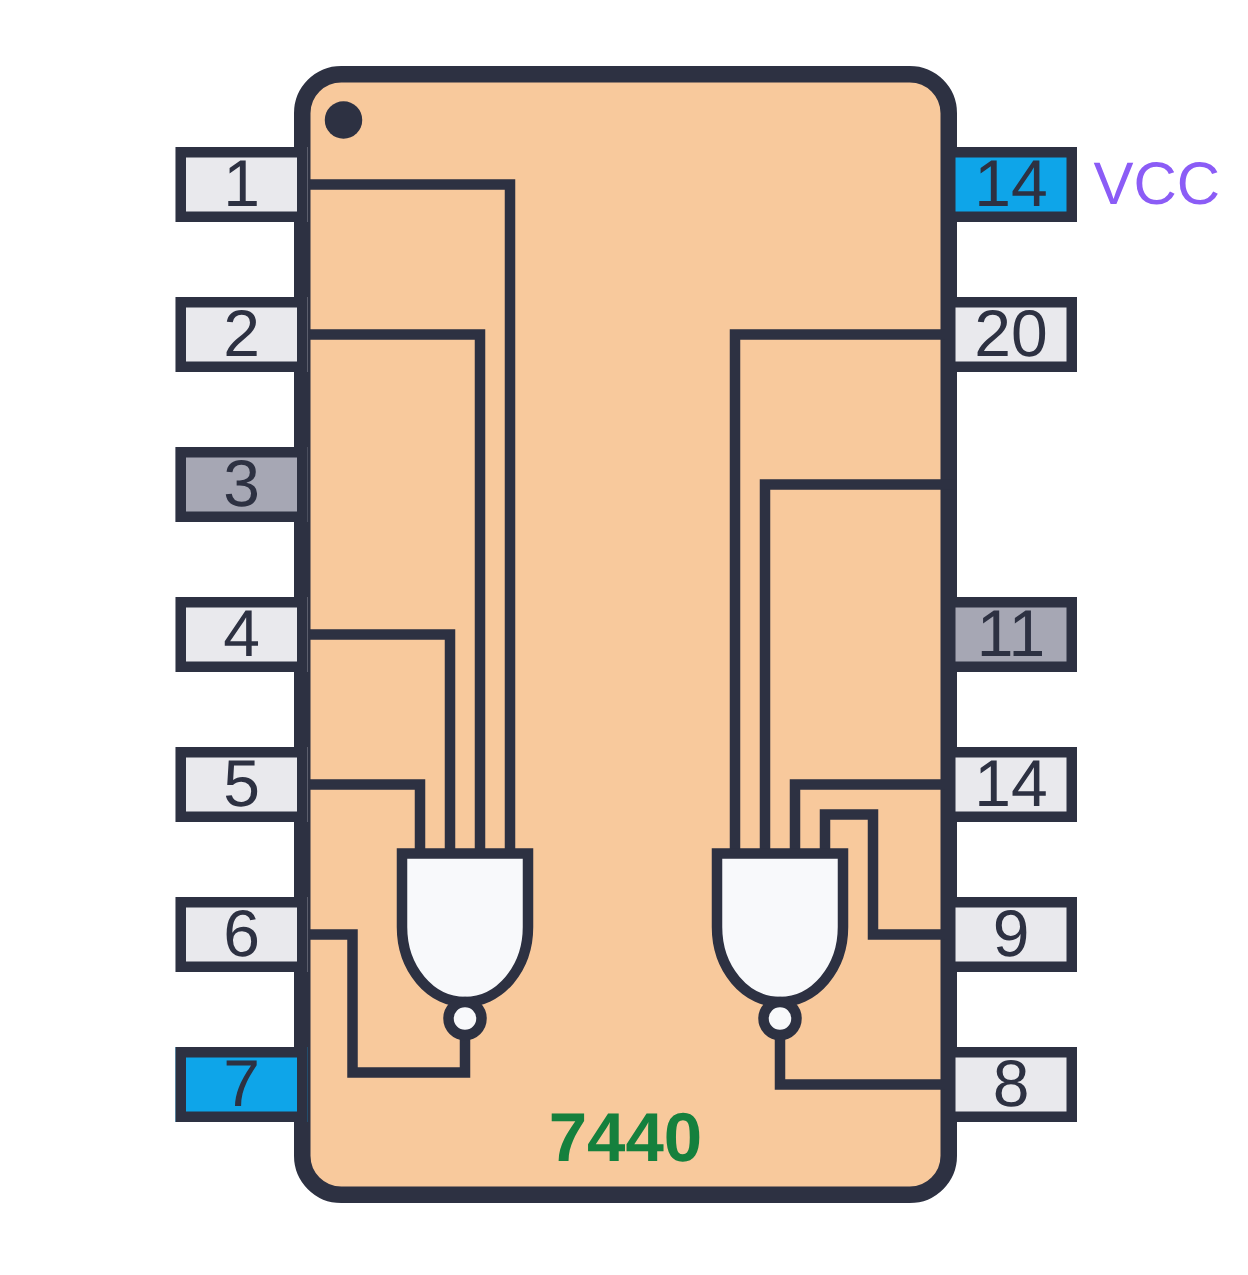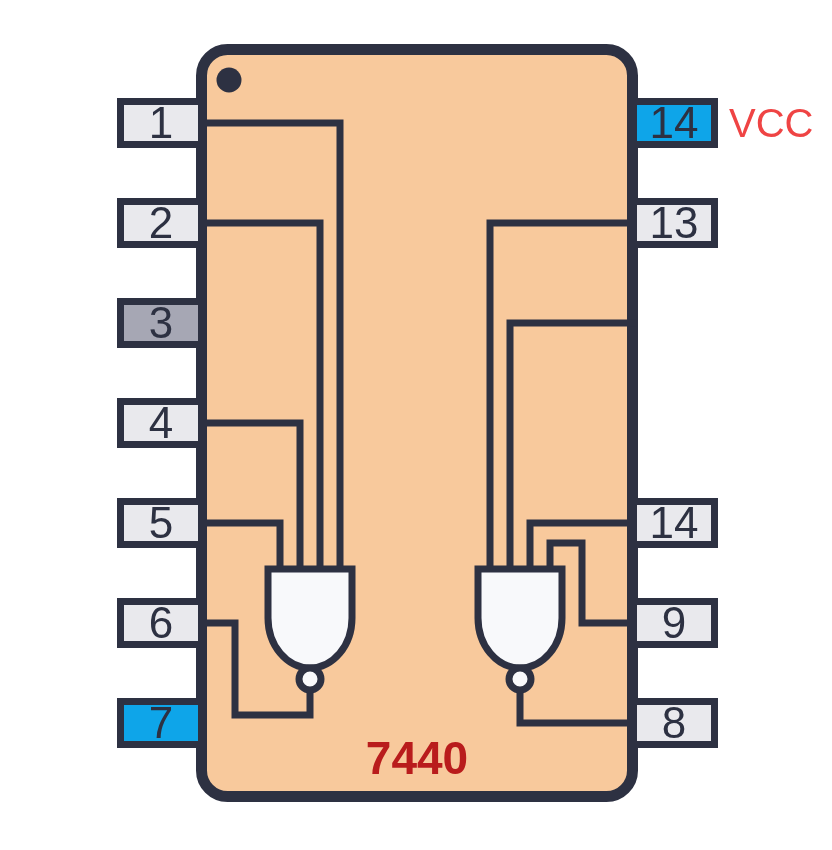--- a/index.html
+++ b/index.html
@@ -21,33 +21,33 @@
     font-size:44px;
     display:flex;align-items:center;justify-content:center;
     z-index:2;
   }
   .pin.left{left:117px;}
   .pin.right{left:630px;}
   .pin.nc{background:#a6a7b4;}
   .pin.power{background:#0ea5e9;}
   .side-label{
     position:absolute;
-    color:#ef4444;
+    color:#8b5cf6;
     font-size:40px;
     height:50px;
     display:flex;align-items:center;
     z-index:2;
   }
   .side-label.gnd{left:16px;top:698px;}
   .side-label.vcc{left:729px;top:98px;}
   .chip-label{
     position:absolute;
     left:317px;top:731px;width:200px;
     text-align:center;
-    color:#b91c1c;
+    color:#15803d;
     font-size:46px;font-weight:bold;
     z-index:2;
   }
 </style>
 </head>
 <body>
 
 <div class="stage">
 
   <svg class="schematic" width="832" height="850" viewBox="0 0 832 850">
@@ -81,21 +81,22 @@
 
   <div class="pin left" style="top:98px">1</div>
   <div class="pin left" style="top:198px">2</div>
   <div class="pin left nc" style="top:298px">3</div>
   <div class="pin left" style="top:398px">4</div>
   <div class="pin left" style="top:498px">5</div>
   <div class="pin left" style="top:598px">6</div>
   <div class="pin left power" style="top:698px">7</div>
 
   <div class="pin right power" style="top:98px">14</div>
-  <div class="pin right" style="top:198px">13</div>
+  <div class="pin right" style="top:198px">20</div>
+  <div class="pin right nc" style="top:398px">11</div>
   <div class="pin right" style="top:498px">14</div>
   <div class="pin right" style="top:598px">9</div>
   <div class="pin right" style="top:698px">8</div>
 
   <div class="side-label vcc">VCC</div>
 
   <div class="chip-label">7440</div>
 
 </div>
 

